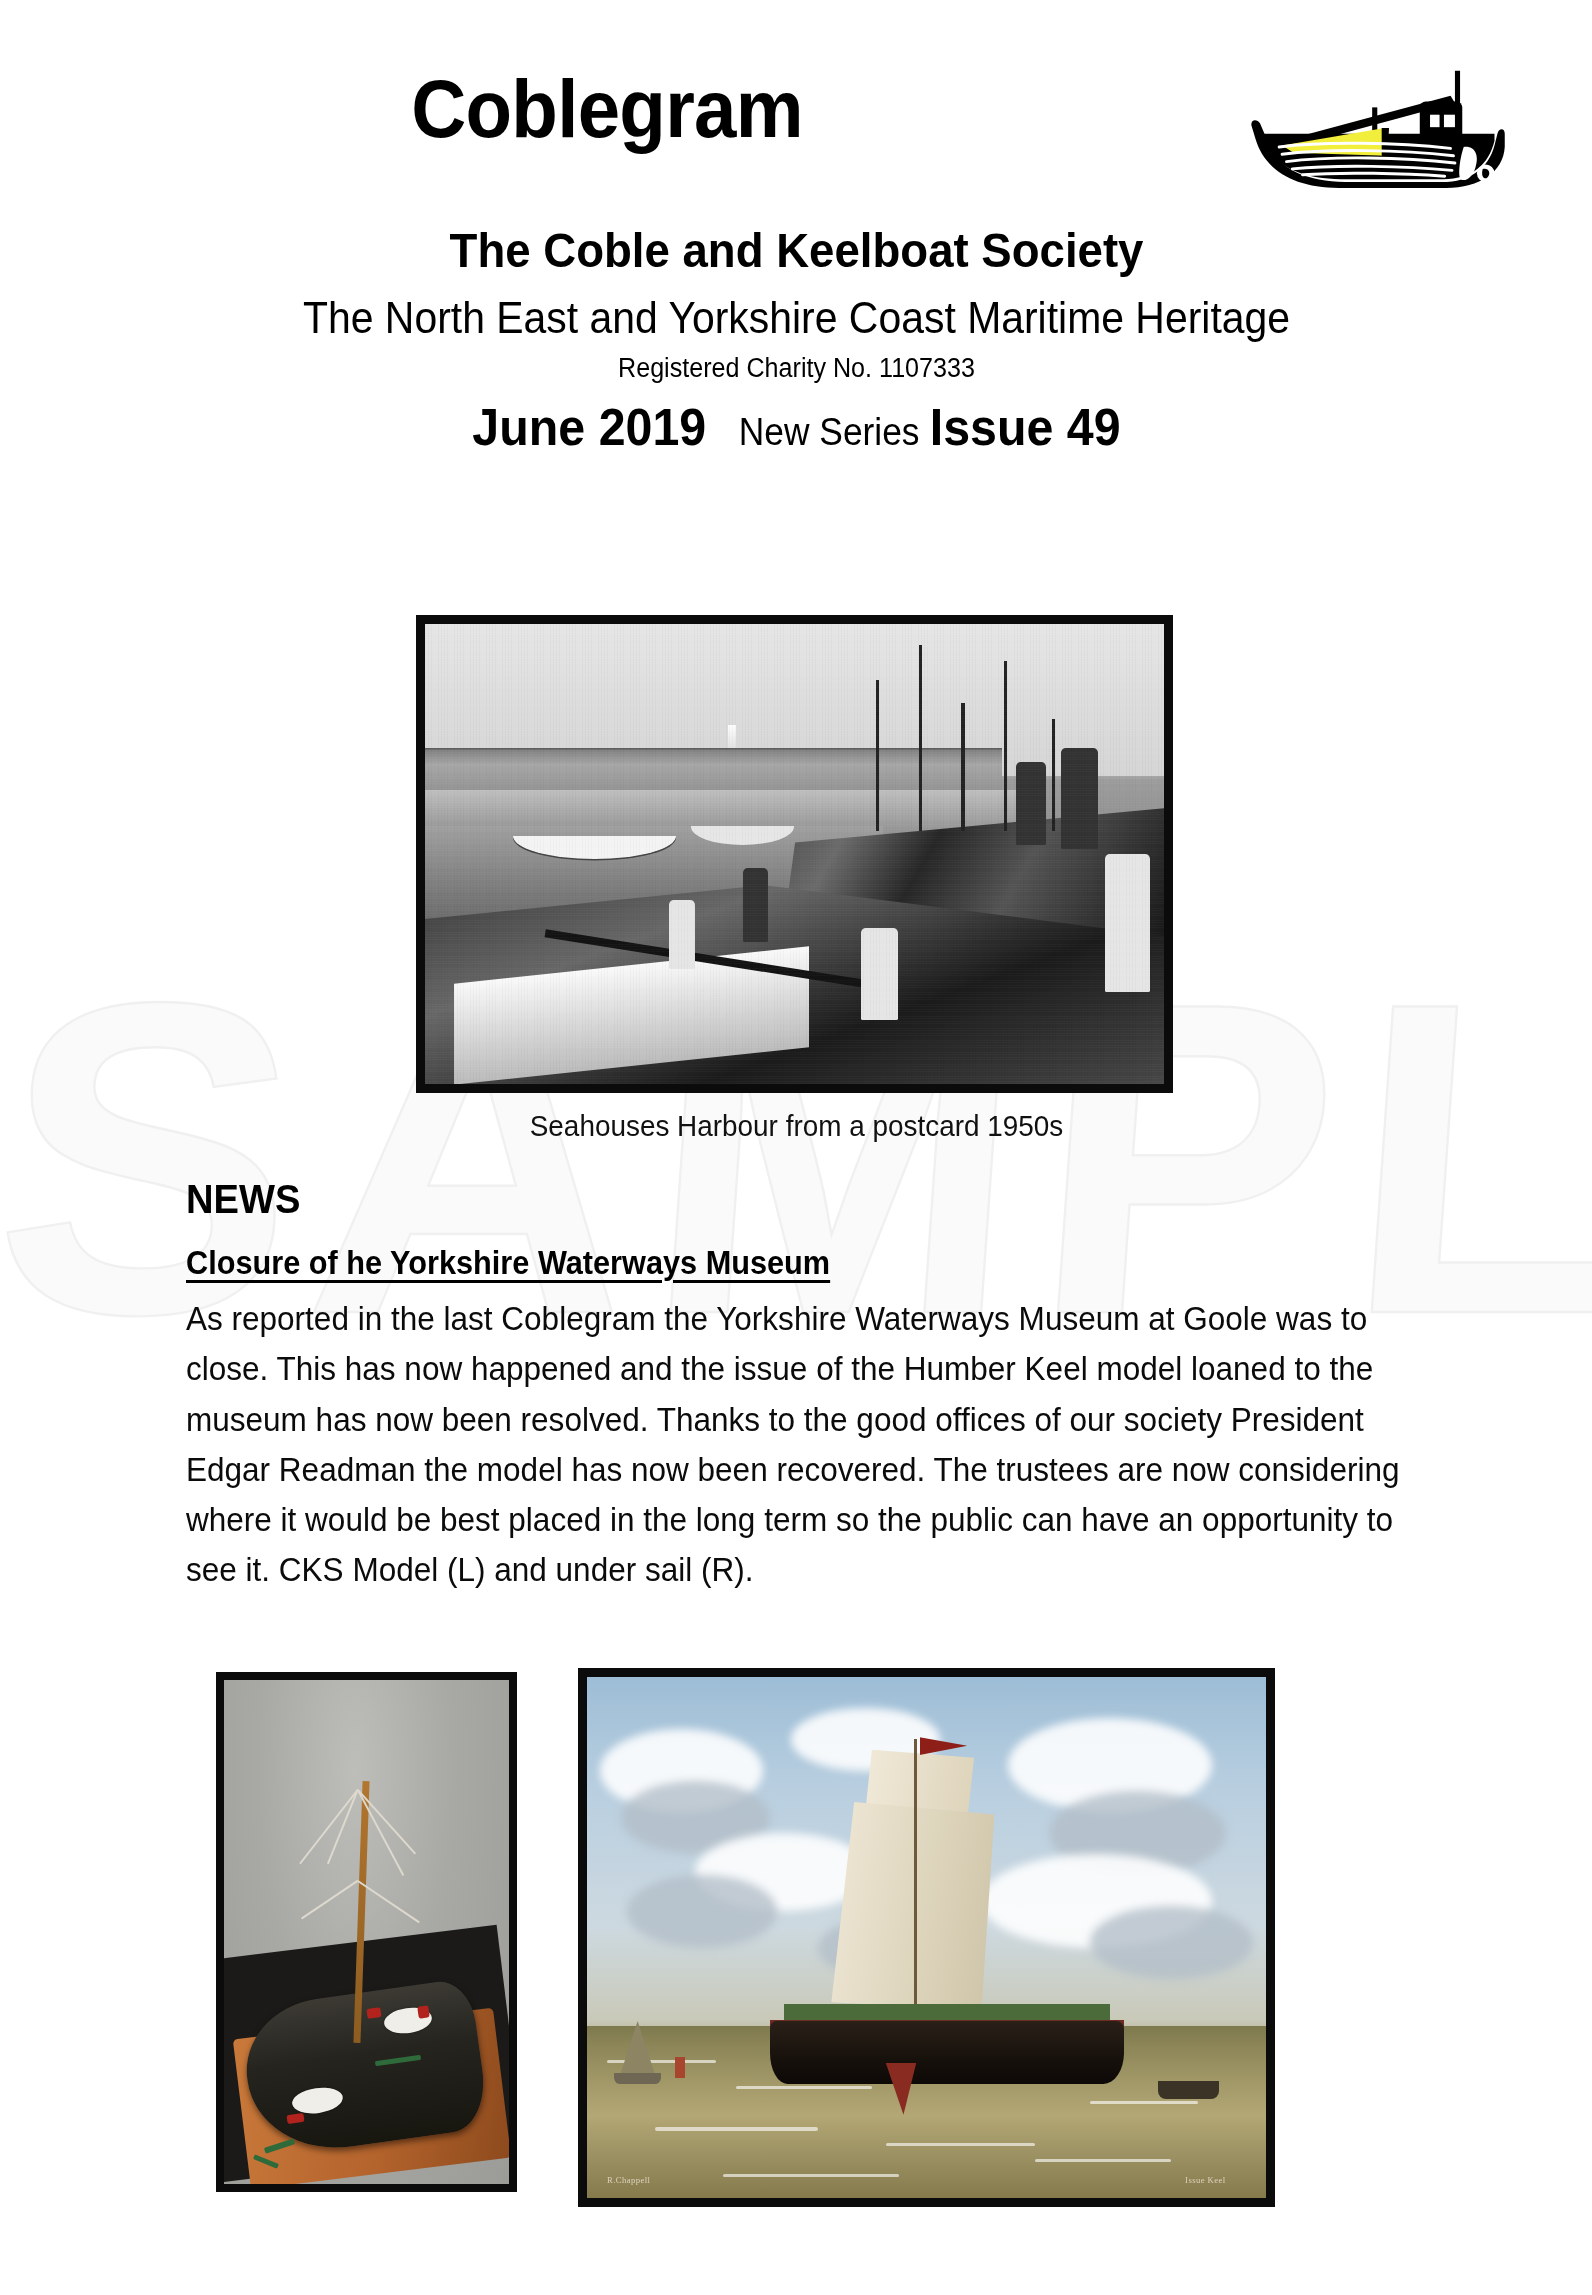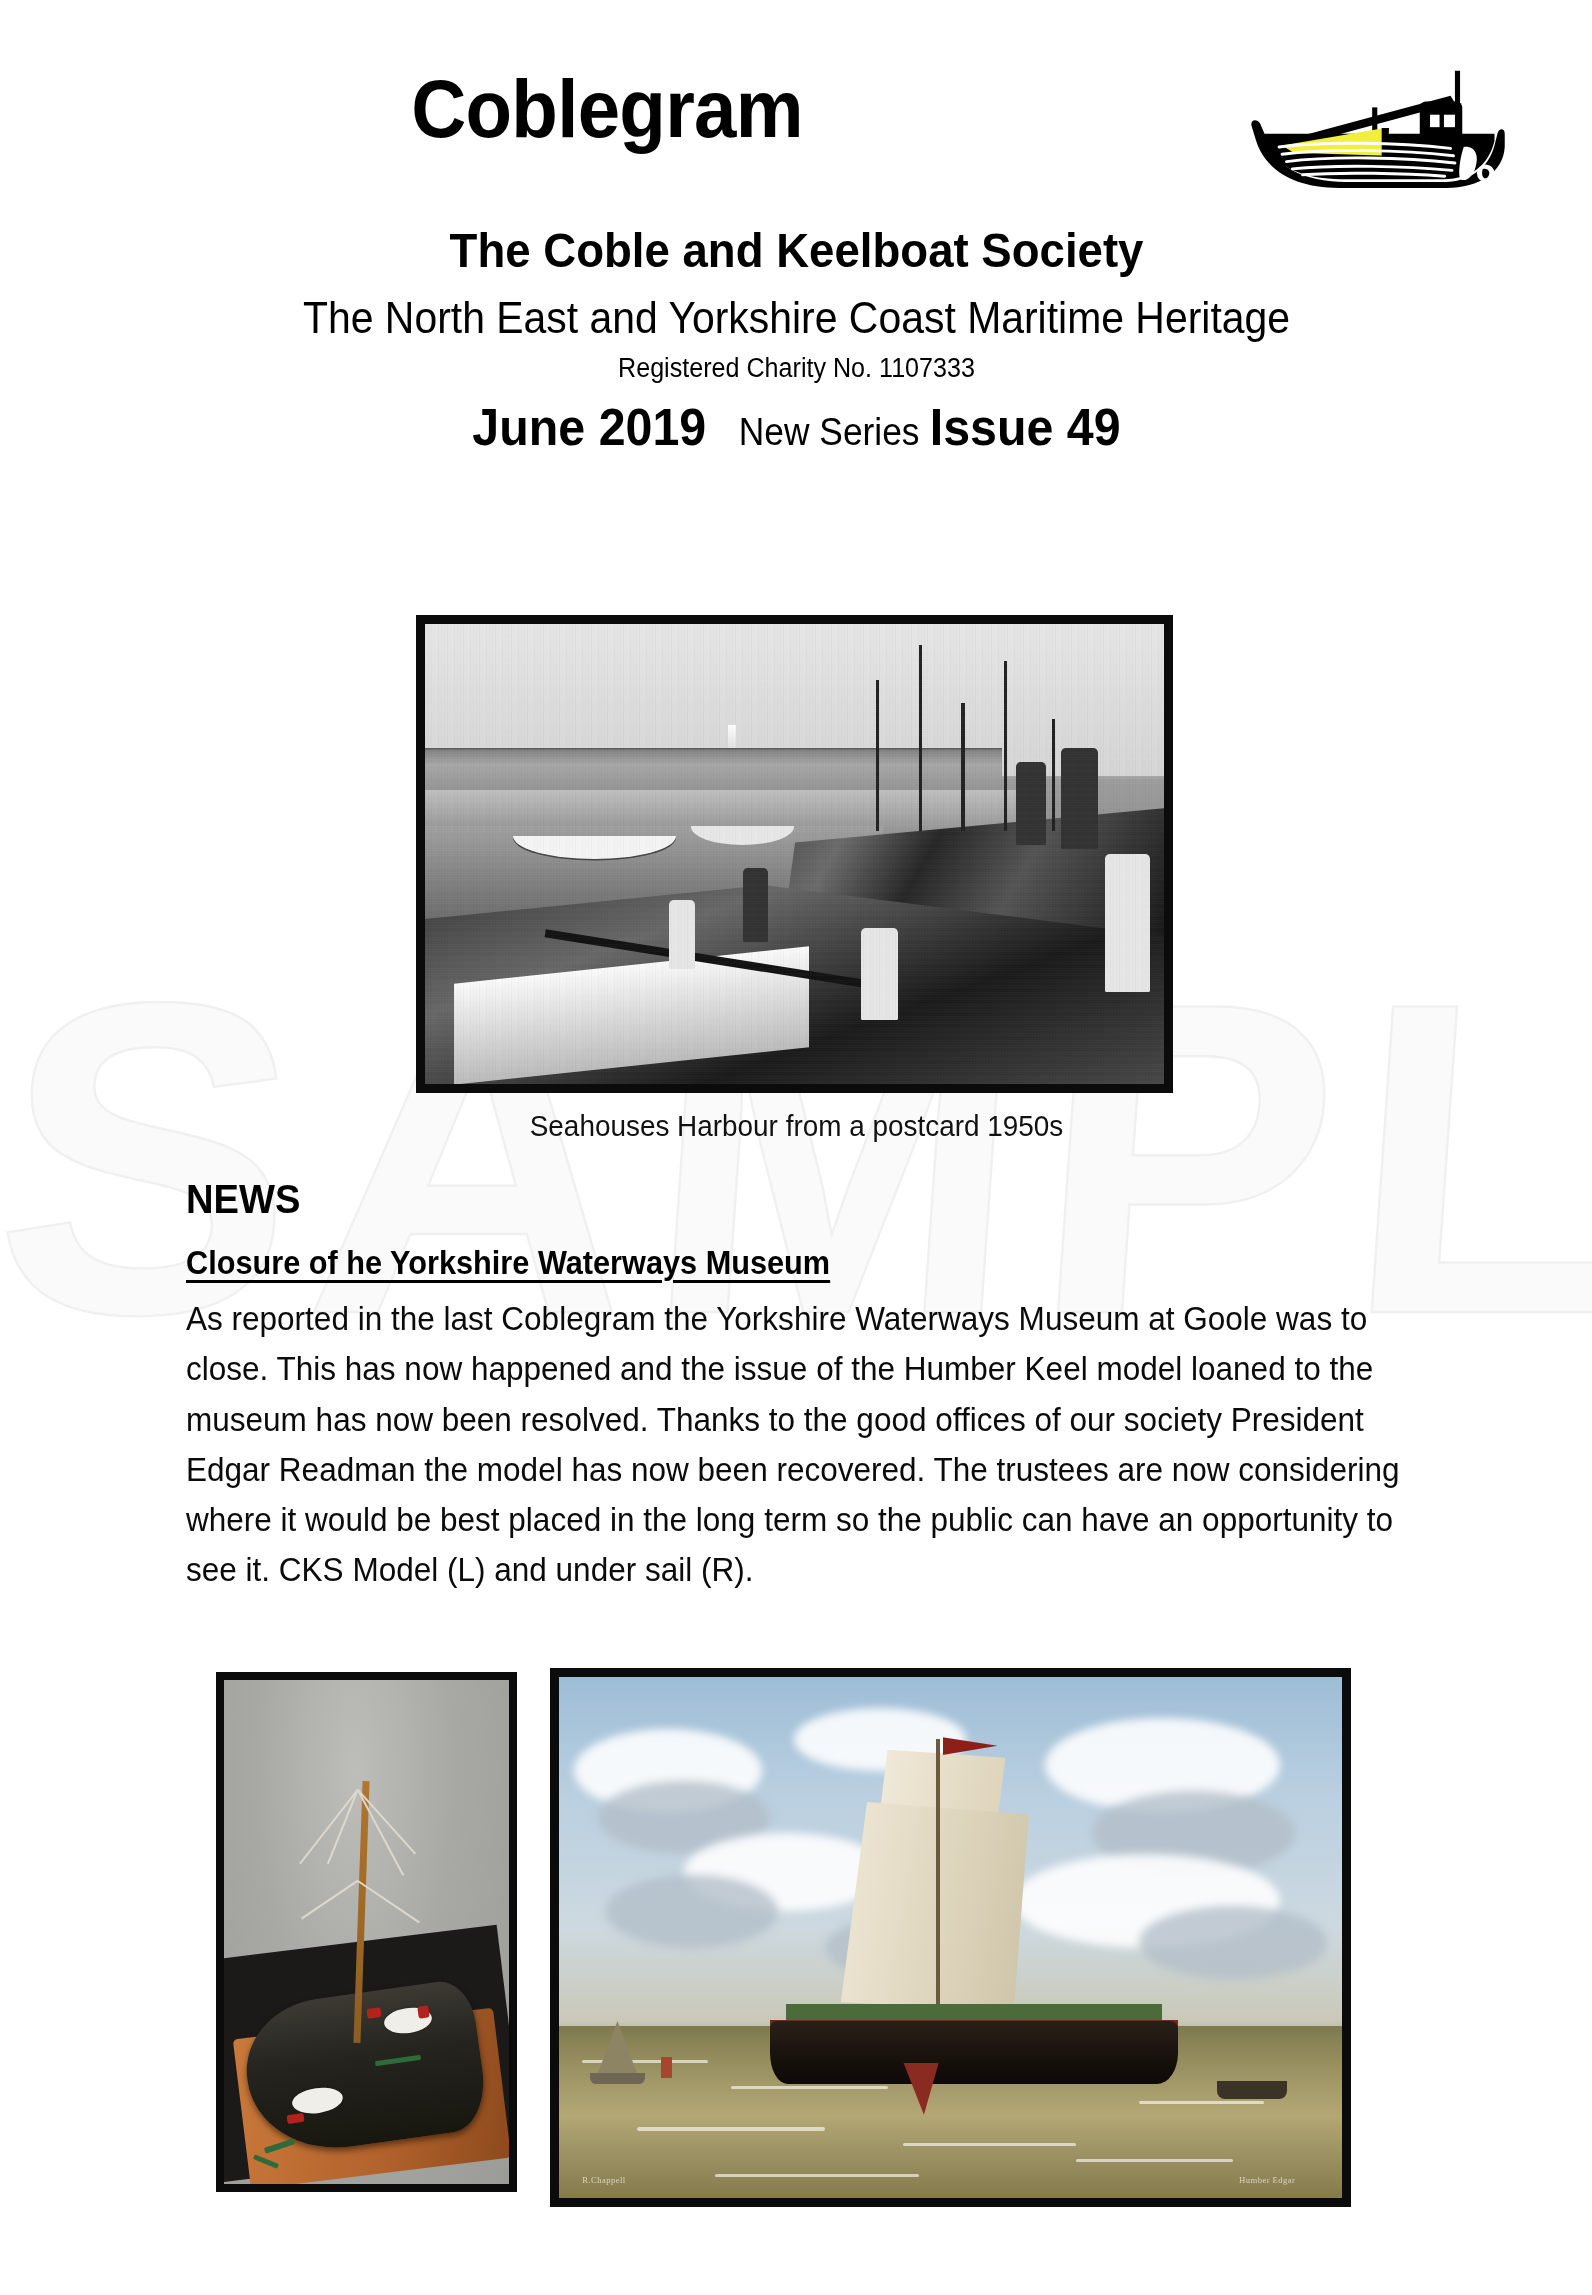--- a/index.html
+++ b/index.html
@@ -160,21 +160,21 @@
     border-radius:34% 14% 16% 40%/46% 30% 38% 52%;
     transform:rotate(-8deg);box-shadow:0 3.2px 6.3px rgba(0,0,0,.5);}
   .ms-hatch{position:absolute;background:#efeee8;border-radius:50%;
     box-shadow:0 0 2.4px rgba(0,0,0,.4);}
   .ms-mast{position:absolute;left:47%;bottom:28%;width:7.1px;height:52%;
     background:linear-gradient(to bottom,#b1762f,#8e5c20);transform:rotate(2deg);}
   .ms-rig{position:absolute;background:#ded9cd;height:1.6px;transform-origin:left center;}
   .ms-red{position:absolute;background:#b2231d;border-radius:2.4px;}
   .ms-green{position:absolute;background:#2f6b3a;border-radius:1.6px;}
 
-  #painting{left:550px;top:1668px;width:801px;height:539px;padding:8.7px;}
+  #painting{left:578px;top:1668px;width:697px;height:539px;padding:8.7px;}
   .paint-scene{width:100%;height:100%;position:relative;overflow:hidden;
     background:linear-gradient(to bottom,#9dbdd6 0%,#b9cfe0 22%,#cdd9e0 48%,#c9c9b8 66%,#8f8458 75%,#a59a6b 88%,#b5a878 100%);}
   .pt-cloud{position:absolute;border-radius:50%;background:rgba(255,255,255,.88);filter:blur(4px);}
   .pt-cloud.d{background:rgba(178,190,200,.78);}
   .pt-sea{position:absolute;left:0;bottom:0;width:100%;height:33%;
     background:linear-gradient(to bottom,#7e7a4e 0%,#9a9162 24%,#b3a775 52%,#9d9263 74%,#857a4c 100%);}
   .pt-wave{position:absolute;height:3.2px;background:rgba(255,255,255,.62);border-radius:2.4px;}
   .pt-hull{position:absolute;left:27%;bottom:22%;width:52%;height:12%;
     background:linear-gradient(to bottom,#2a2018 0%,#17110c 60%,#0d0907 100%);
     border-radius:6.3px 8px 20.6px 17.5px/8px 8px 50% 50%;}
@@ -363,19 +363,19 @@
 
         <div class="pt-topsail"></div>
         <div class="pt-mainsail"></div>
         <div class="pt-mast"></div>
         <div class="pt-pennant"></div>
         <div class="pt-green"></div>
         <div class="pt-deckstripe"></div>
         <div class="pt-hull"></div>
         <div class="pt-rudder"></div>
         <div class="pt-signature" style="left:3%;">R.Chappell</div>
-        <div class="pt-signature" style="right:6%;">Humber Edgar</div>
+        <div class="pt-signature" style="right:6%;">Issue Keel</div>
       </div>
     </div>
   </div>
 
 </div>
 
 
 </body></html>

